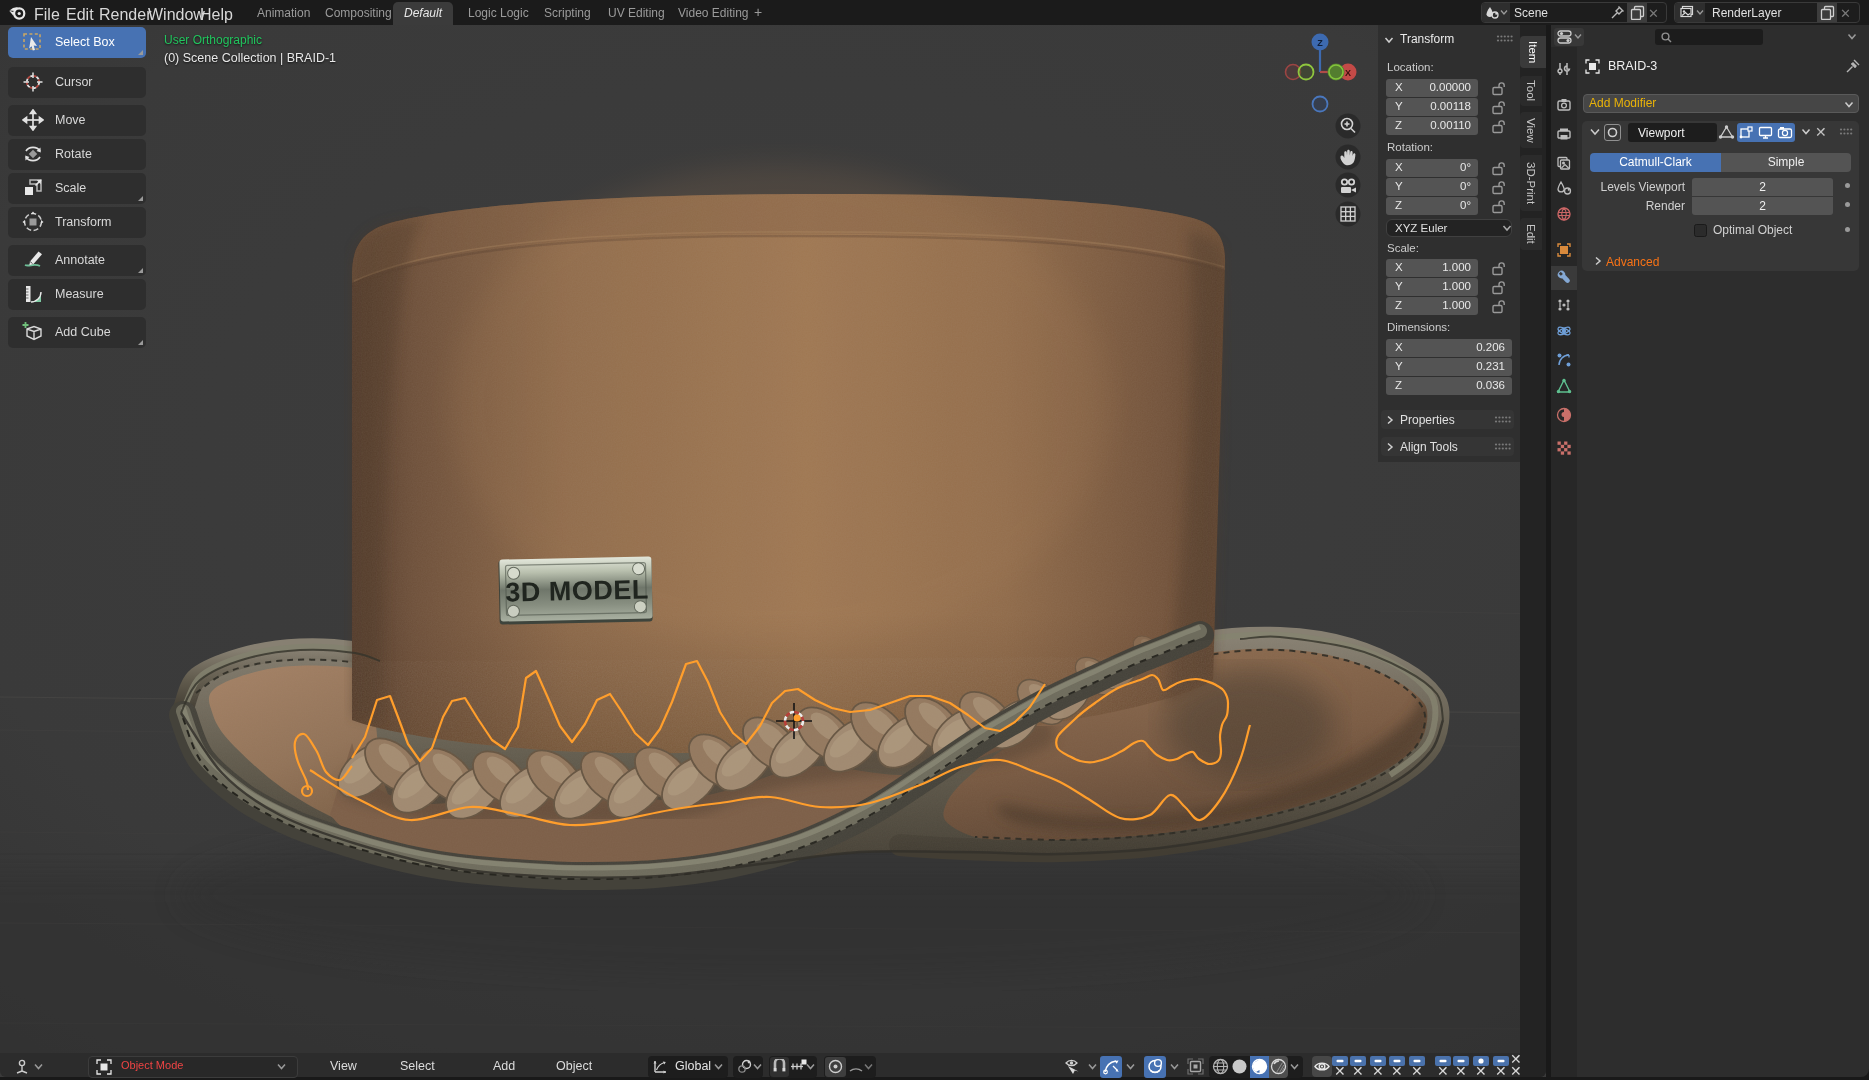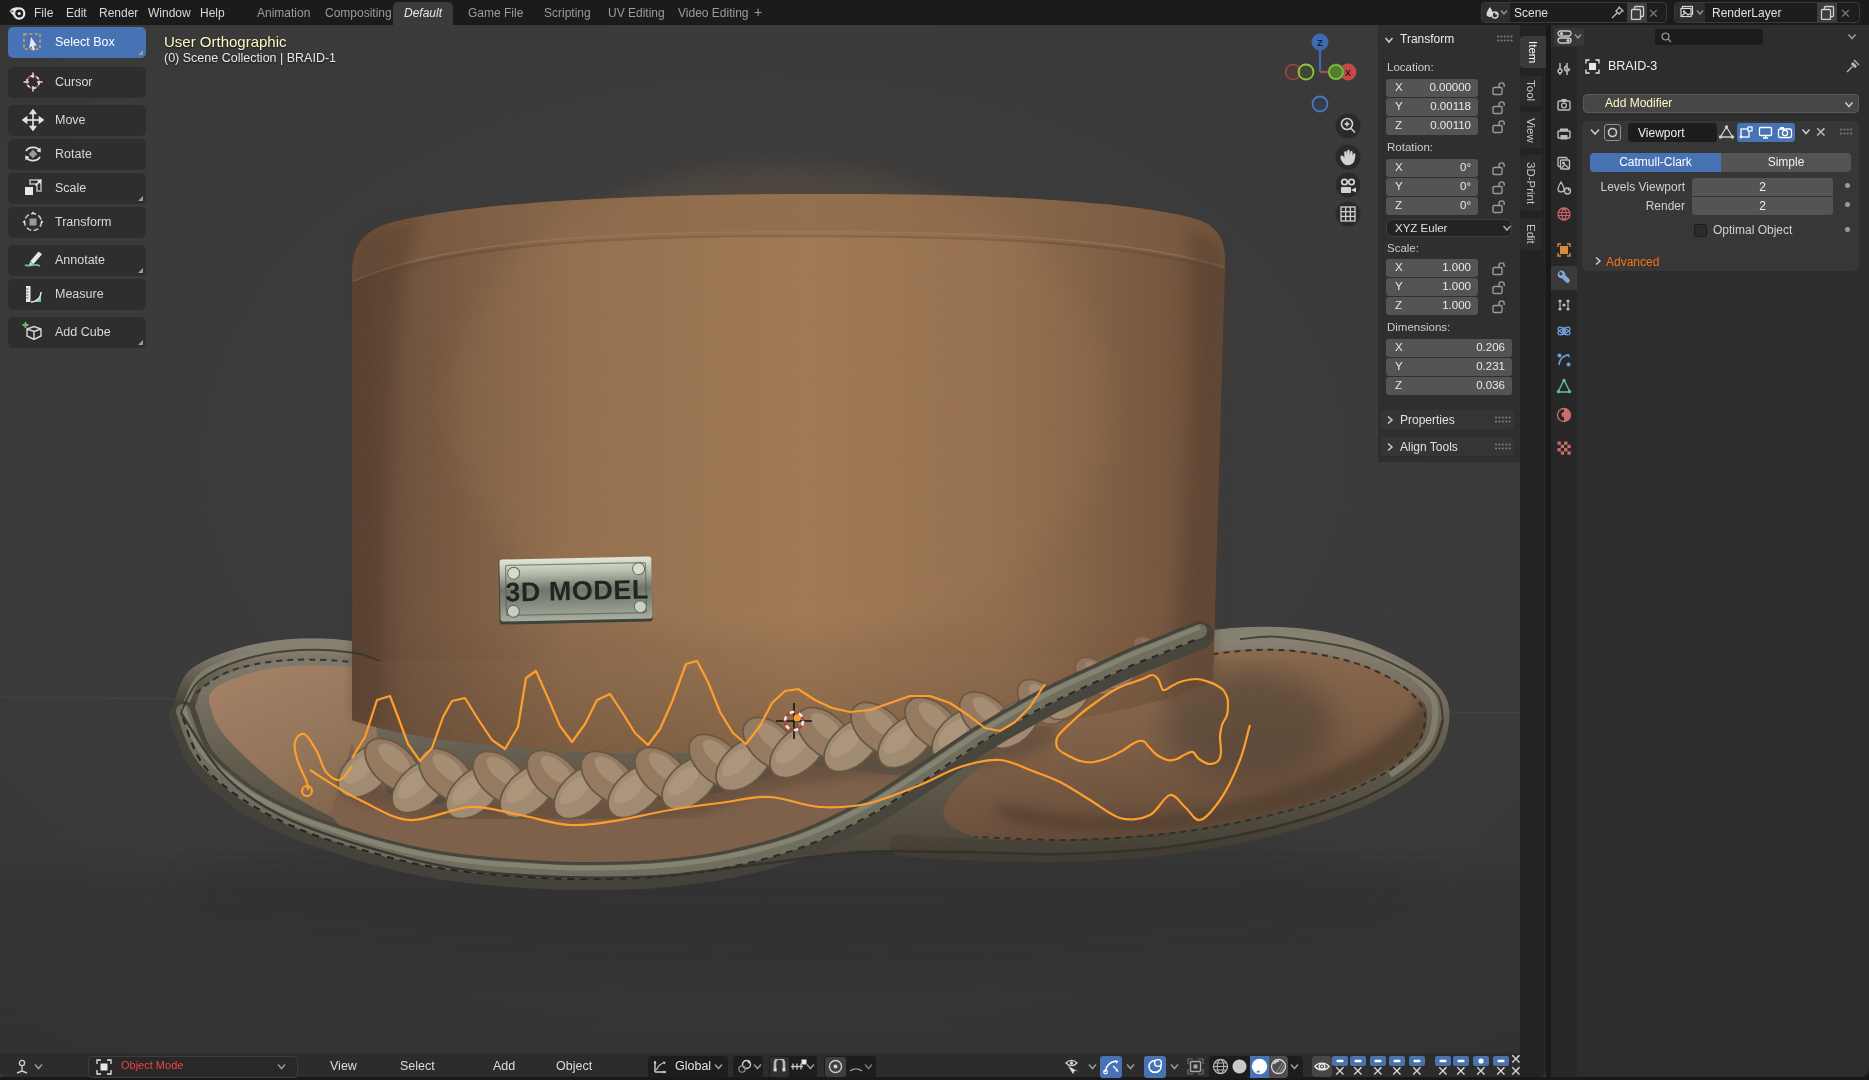--- a/index.html
+++ b/index.html
@@ -2,21 +2,21 @@
 <html><head>
 <meta charset="utf-8">
 <style>
 * { margin:0; padding:0; box-sizing:border-box; }
 html,body { width:1869px; height:1080px; background:#191919; font-family:"Liberation Sans",sans-serif; overflow:hidden; position:relative; }
 .abs { position:absolute; }
 .txt { color:#d5d5d5; font-size:12px; white-space:nowrap; }
 
 
 #topbar { position:absolute; left:0; top:0; width:1869px; height:25px; background:#1b1b1b; }
-#topbar .menu { color:#d8d8d8; font-size:12px; position:absolute; top:6px; }
+#topbar .menu { color:#d8d8d8; font-size:16px; position:absolute; top:6px; }
 #topbar .wtab { color:#9b9b9b; font-size:12px; position:absolute; top:6px; }
 #topbar .wtab.active { color:#e8e8e8;font-style:italic; }
 #tab-default-bg { position:absolute; left:393px; top:2px; width:60px; height:23px; background:#3b3b3b; border-radius:5px 5px 0 0; }
 
 
 #viewport { position:absolute; left:0; top:25px; width:1546px; height:1052px; background:#3a3a3a; }
 #vp-header { position:absolute; left:0; top:1028px; width:1546px; height:24px; background:#2c2c2c; border-radius:0 0 6px 6px; }
 
 
 .tbtn { position:absolute; left:8px; width:138px; height:31px; background:#2e2e2e; border-radius:5px; }
@@ -54,21 +54,21 @@
     </svg>
   <div id="tab-default-bg"></div>
   <div class="menu" style="left:34px">File</div>
   <div class="menu" style="left:66px">Edit</div>
   <div class="menu" style="left:99px">Render</div>
   <div class="menu" style="left:148px">Window</div>
   <div class="menu" style="left:200px">Help</div>
   <div class="wtab" style="left:257px">Animation</div>
   <div class="wtab" style="left:325px">Compositing</div>
   <div class="wtab active" style="left:404px">Default</div>
-  <div class="wtab" style="left:468px">Game File</div>
+  <div class="wtab" style="left:468px">Logic Logic</div>
   <div class="wtab" style="left:544px">Scripting</div>
   <div class="wtab" style="left:608px">UV Editing</div>
   <div class="wtab" style="left:678px">Video Editing</div>
   <div class="wtab" style="left:754px;font-size:14px;top:4px">+</div>
 
   <div class="abs" style="left:1481px;top:2px;width:186px;height:21px;background:#1d1d1d;border-radius:4px;border:1px solid #3a3a3a"></div>
   <div class="abs" style="left:1482px;top:3px;width:28px;height:19px;background:#2e2e2e;border-radius:3px 0 0 3px"></div>
 <svg class="abs" style="left:1485px;top:6px" width="14" height="13" viewBox="0 0 14 13">
       <path d="M5 1 C2.5 4.5 1.5 6.5 1.5 8.3 A 3.3 3.3 0 0 0 8 8.3 C8 6.5 7 4.5 5 1 Z" fill="#d8d8d8"></path>
       <circle cx="10" cy="9" r="3" fill="none" stroke="#d8d8d8" stroke-width="1.3"></circle>
@@ -347,21 +347,21 @@
 <circle cx="307" cy="766" r="5" fill="none" stroke="#ff9e2c" stroke-width="2.2"></circle>
 <g transform="translate(794,696)">
 <line x1="0" y1="-18" x2="0" y2="18" stroke="#151515" stroke-width="1.6"></line>
 <line x1="-18" y1="0" x2="18" y2="0" stroke="#151515" stroke-width="1.6"></line>
 <circle cx="0" cy="0" r="9" fill="none" stroke="#ececec" stroke-width="2.6" stroke-dasharray="4.71 4.71"></circle>
 <circle cx="0" cy="0" r="9" fill="none" stroke="#b8403a" stroke-width="2.6" stroke-dasharray="4.71 4.71" stroke-dashoffset="4.71"></circle>
 <circle cx="3" cy="-3" r="3.5" fill="#ff9e2c"></circle>
 </g>
 </svg>
 
-  <div class="abs" style="left:164px;top:8px;color:#fef9c3;font-size:15px;text-shadow:0 1px 2px rgba(0,0,0,.7)">User Orthographic</div>
+  <div class="abs" style="left:164px;top:8px;color:#22c55e;font-size:12px;text-shadow:0 1px 2px rgba(0,0,0,.7)">User Orthographic</div>
   <div class="abs" style="left:164px;top:26px;color:#e8e8e8;font-size:12.5px;text-shadow:0 1px 2px rgba(0,0,0,.7)">(0) Scene Collection | BRAID-1</div>
 <div class="tbtn sel" style="top:2px">
       <svg width="22" height="22" viewBox="0 0 22 22">
         <rect x="2" y="3" width="16" height="15" fill="none" stroke="#c9a664" stroke-width="1.6" stroke-dasharray="3 2.4"></rect>
         <path d="M9 6 L15 15 L11.7 14.6 L13 19 L10.8 19.5 L9.6 15.3 L7.2 17.5 Z" fill="#eaeaea"></path>
       </svg>
       <div class="lbl">Select Box</div>
       <div class="corner"></div>
     </div>
 <div class="tbtn" style="top:42px">
@@ -951,21 +951,21 @@
 <svg class="abs" style="left:34px;top:34px" width="15" height="15" viewBox="0 0 15 15">
       <rect x="4" y="4" width="7" height="7" fill="#e8e8e8"></rect>
       <path d="M1 4.5 L1 1 L4.5 1 M10.5 1 L14 1 L14 4.5 M14 10.5 L14 14 L10.5 14 M4.5 14 L1 14 L1 10.5" fill="none" stroke="#e8e8e8" stroke-width="1.3"></path>
     </svg>
 <div class="abs" style="left:57px;top:34px;color:#f0f0f0;font-size:12.5px">BRAID-3</div>
 <svg class="abs" style="left:294px;top:33px" width="16" height="16" viewBox="0 0 16 16">
       <path d="M9 2 L14 7 M10 3 L13 6 M6.5 5.5 L10.5 9.5 M4 12 L7.5 8.5 M2 14 L4.8 11.2" fill="none" stroke="#b5b5b5" stroke-width="1.4"></path>
       <path d="M8 4 L12 8 L10 10 L6 6 Z" fill="#b5b5b5"></path>
     </svg>
 <div class="abs" style="left:32px;top:69px;width:276px;height:19px;background:#464646;border:1px solid #5a5a5a;border-radius:4px"></div>
-<div class="abs" style="left:54px;top:71px;color:#fef9c3;font-size:12px">Add Modifier</div>
+<div class="abs" style="left:38px;top:71px;color:#eab308;font-size:12px">Add Modifier</div>
 <svg class="abs" style="left:293px;top:76px" width="10" height="8" viewBox="0 0 10 8">
       <path d="M1.5 1.5 L5 5.5 L8.5 1.5" fill="none" stroke="#ccc" stroke-width="1.5"></path>
     </svg>
 <div class="abs" style="left:31px;top:96px;width:277px;height:150px;background:#373737;border-radius:5px"></div>
 <svg class="abs" style="left:39px;top:103px" width="10" height="8" viewBox="0 0 10 8">
       <path d="M1 1.5 L5 6 L9 1.5" fill="none" stroke="#ccc" stroke-width="1.5"></path>
     </svg>
 <div class="abs" style="left:53px;top:99px;width:17px;height:17px;border:1px solid #909090;border-radius:3px"></div>
 <svg class="abs" style="left:56px;top:102px" width="11" height="11" viewBox="0 0 11 11">
       <circle cx="5.5" cy="5.5" r="4" fill="none" stroke="#cfcfcf" stroke-width="1.6"></circle>

